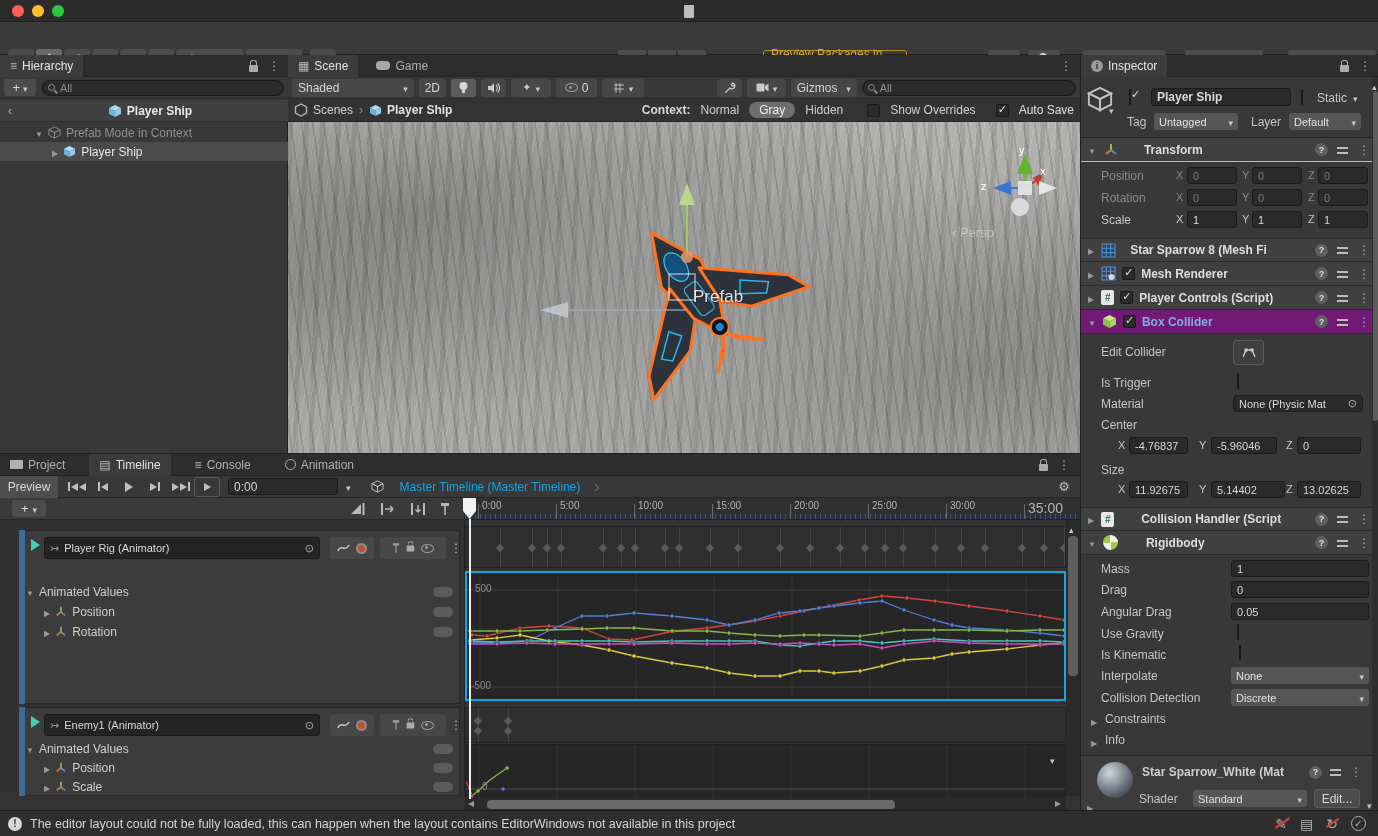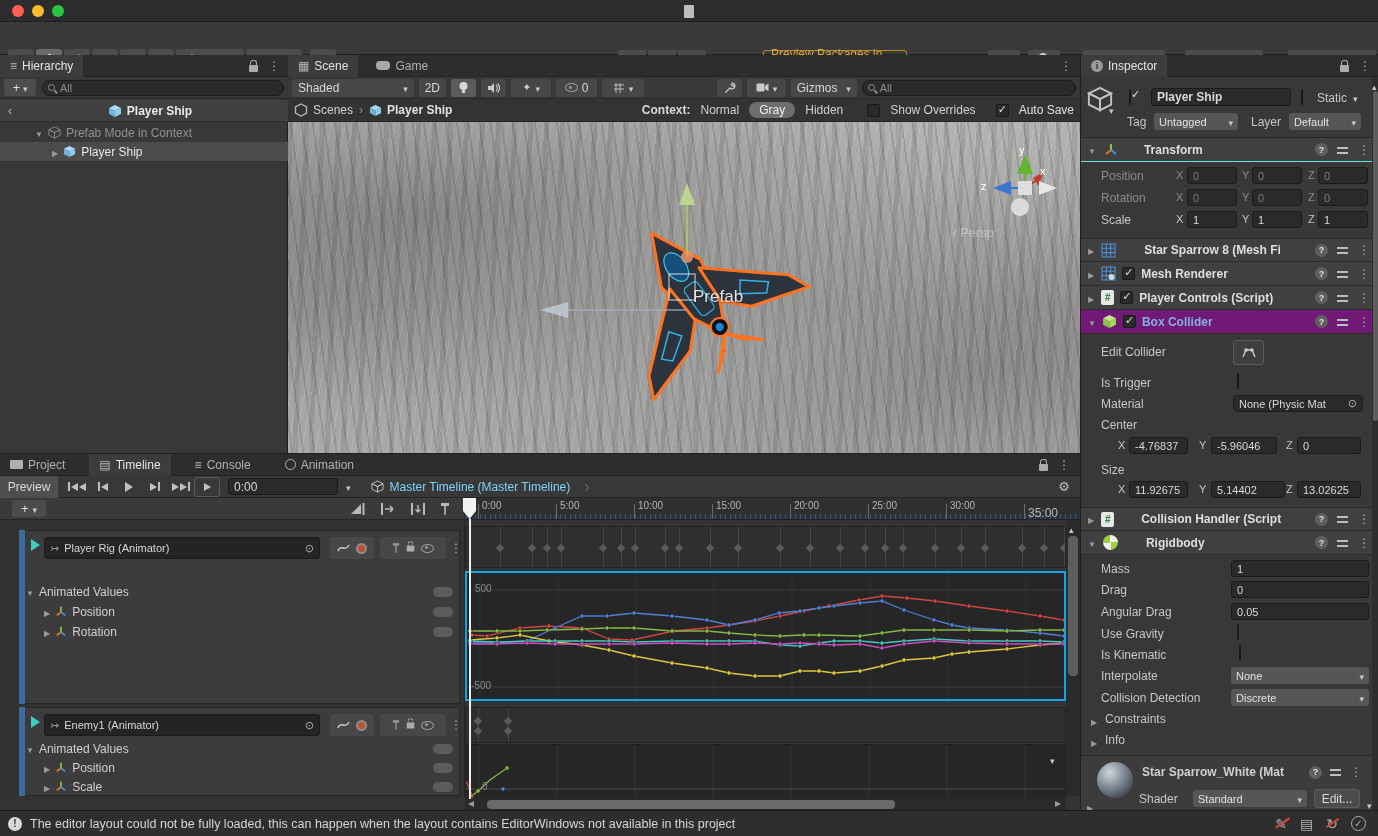--- a/index.html
+++ b/index.html
@@ -445,21 +445,21 @@
     <div class="fld a" style="left:237px;top:156px;width:50px;height:17px">
         <span>1</span>
       </div>
 
     
     <div class="a row" style="left:0;top:183px;width:298px;height:24px;background:#404040;border-top:1px solid #2b2b2b;border-bottom:1px solid #2b2b2b">
       <span class="tri-r" style="margin-left:7px"></span>
       <svg width="15" height="15" viewBox="0 0 15 15" style="margin-left:7px">
           <path d="M1 1 H14 V14 H1 Z M1 5.3 H14 M1 9.6 H14 M5.3 1 V14 M9.6 1 V14" stroke="#4a90d9" fill="none" stroke-width="1.1"></path>
         </svg>
-      <span class="comp-title" style="margin-left:28px">Star Sparrow 8 (Mesh Fi</span>
+      <span class="comp-title" style="margin-left:14px">Star Sparrow 8 (Mesh Fi</span>
       <div class="row" style="margin-left:auto;gap:9px;padding-right:9px">
         <span class="helpi">?</span>
         <span class="preseti"></span>
         <span class="kebab"></span>
       </div>
     </div>
     
     <div class="a row" style="left:0;top:207px;width:298px;height:24px;background:#404040;border-bottom:1px solid #2b2b2b">
       <span class="tri-r" style="margin-left:7px"></span>
       <svg width="15" height="15" viewBox="0 0 15 15" style="margin-left:7px">
@@ -679,21 +679,21 @@
       </div>
       <div class="fld" style="width:110px;height:17px;margin-left:8px;font-size:12px">
         <span>0:00</span>
       </div>
       <span class="car-d" style="margin-left:8px"></span>
       <svg class="cube-svg" width="13" height="13" viewBox="0 0 14 14" style="margin-left:20px">
           <polygon points="7,1 13,4 7,7 1,4" fill="none" stroke="#c2c2c2"></polygon>
           <polygon points="1,4 7,7 7,13 1,10" fill="none" stroke="#c2c2c2"></polygon>
           <polygon points="13,4 7,7 7,13 13,10" fill="none" stroke="#c2c2c2"></polygon>
         </svg>
-      <span style="margin-left:6px;color:#7dd3fc">Master Timeline (Master Timeline)</span>
+      <span style="margin-left:16px;color:#0ea5e9">Master Timeline (Master Timeline)</span>
       <span style="margin-left:14px;color:#6a6a6a;font-size:16px">›</span>
       <span style="margin-left:auto;margin-right:10px;color:#b8b8b8;font-size:13px">⚙</span>
     </div>
 
     <div class="a row" style="left:0;top:44px;width:465px;height:22px;background:#3a3a3a;border-bottom:1px solid #262626;border-right:1px solid #262626">
       <div class="btn row" style="width:34px;height:17px;margin-left:12px;gap:4px">
         <span style="font-size:13px;color:#dcdcdc">+</span>
         <span class="car-d"></span>
       </div>
       <div class="row" style="margin-left:auto;gap:14px;padding-right:14px">
@@ -726,21 +726,21 @@
         <span class="a" style="left: 173px; top: 2px; color: rgb(180, 180, 180); font-size: 10px;">10:00</span>
         <div class="a" style="left: 247px; top: 6px; width: 1px; height: 16px; background: rgb(106, 106, 106);"></div>
         <span class="a" style="left: 251px; top: 2px; color: rgb(180, 180, 180); font-size: 10px;">15:00</span>
         <div class="a" style="left: 325px; top: 6px; width: 1px; height: 16px; background: rgb(106, 106, 106);"></div>
         <span class="a" style="left: 329px; top: 2px; color: rgb(180, 180, 180); font-size: 10px;">20:00</span>
         <div class="a" style="left: 403px; top: 6px; width: 1px; height: 16px; background: rgb(106, 106, 106);"></div>
         <span class="a" style="left: 407px; top: 2px; color: rgb(180, 180, 180); font-size: 10px;">25:00</span>
         <div class="a" style="left: 481px; top: 6px; width: 1px; height: 16px; background: rgb(106, 106, 106);"></div>
         <span class="a" style="left: 485px; top: 2px; color: rgb(180, 180, 180); font-size: 10px;">30:00</span>
         <div class="a" style="left: 559px; top: 6px; width: 1px; height: 16px; background: rgb(106, 106, 106);"></div>
-        <span class="a" style="left: 563px; top: 8px; color: rgb(180, 180, 180); font-size: 12px;">35:00</span>
+        <span class="a" style="left: 563px; top: 2px; color: rgb(180, 180, 180); font-size: 14px;">35:00</span>
       </div>
 
     <div class="a" style="left:463px;top:44px;width:13px;height:21px;background:#f2f2f2;clip-path:polygon(0 0,100% 0,100% 62%,50% 100%,0 62%);z-index:5"></div>
     <div class="a" style="left:469px;top:65px;width:1.5px;height:280px;background:rgba(255,255,255,0.92);z-index:5"></div>
 
     <div class="a" style="left:0;top:66px;width:465px;height:276px;background:#323232;border-right:1px solid #262626;overflow:hidden">
 
       <div class="a" style="left:19px;top:10px;width:441px;height:174px;background:#3c3c3c;border:1px solid #272727">
         <div class="a" style="left:-1px;top:-1px;width:6px;height:174px;background:#3c6b9c"></div>
         <span class="a" style="left:11px;top:8px;width:0;height:0;border-left:9px solid #3ecfbe;border-top:6px solid transparent;border-bottom:6px solid transparent"></span>

